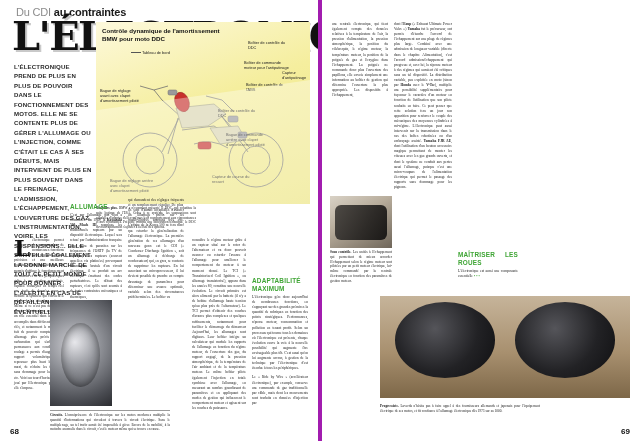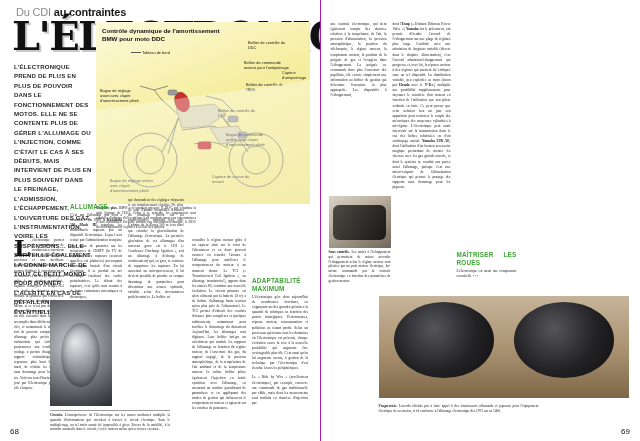--- a/index.html
+++ b/index.html
@@ -4,21 +4,21 @@
 <style>
   html,body{margin:0;padding:0;}
   body{
     width:640px;height:441px;overflow:hidden;
     background:#ffffff;
     font-family:"Liberation Sans",sans-serif;
     position:relative;
   }
   .page{position:absolute;inset:0;display:flex;}
   .sheet{position:relative;width:320px;height:441px;background:#fff;}
-  .sheet.right{border-left:1px solid #a21caf;}
+  .sheet.right{border-left:4px solid #a21caf;}
 
   
   .kicker{
     position:absolute;left:16px;top:6px;
     font-size:11px;font-weight:700;color:#1a1a1a;letter-spacing:-0.2px;
     white-space:nowrap;
   }
   .kicker .cdi{font-weight:400;color:#8c8c8c;}
   .headline{
     position:absolute;left:12px;top:16px;
@@ -121,21 +121,21 @@
   .ph-wheel .tyre{
     position:absolute;border-radius:50%;
     background:radial-gradient(circle at 40% 35%,#55555a 0%,#222225 55%,#0e0e10 100%);
   }
   .ph-wheel .tyre.a{left:6%;top:6%;width:40%;height:74%;}
   .ph-wheel .tyre.b{left:54%;top:6%;width:40%;height:74%;}
 
   
   .folio{
     position:absolute;bottom:5px;
-    font-size:8px;font-weight:400;color:#111;
+    font-size:8px;font-weight:700;color:#111;
   }
   .folio.left{left:10px;}
   .folio.right{right:10px;}
   .dots{color:#3fa535;font-weight:700;letter-spacing:1px;}
 </style>
 </head>
 <body>
 
 <div class="page">
 

